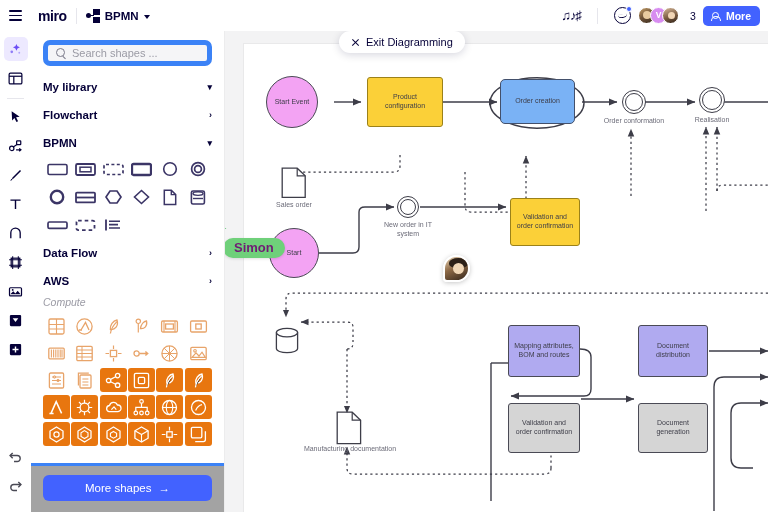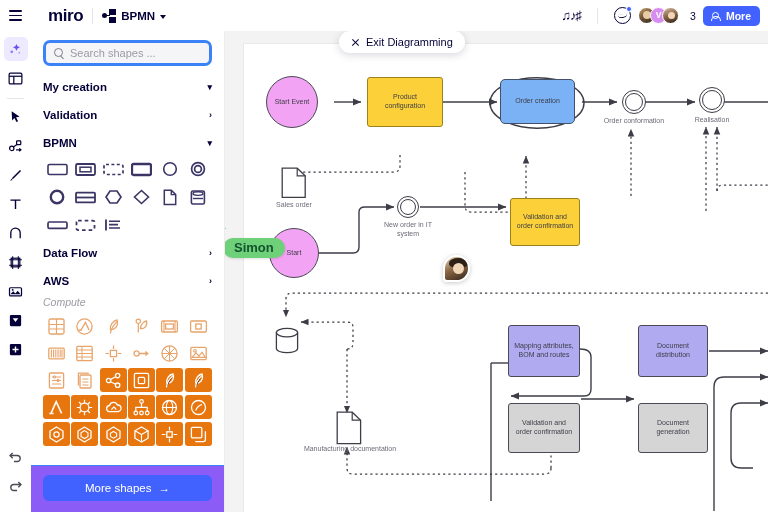--- a/index.html
+++ b/index.html
@@ -16,21 +16,21 @@
 
   
   .topbar {
     position: absolute; top: 0; left: 0; width: 768px; height: 31px;
     background: #fff; display: flex; align-items: center;
     z-index: 40;
   }
   .hamburger { width: 30px; height: 31px; display: flex; align-items: center; justify-content: center; cursor: pointer; }
   .hamburger .bar { width: 13px; height: 1.6px; background: #050038; border-radius: 1px; }
   .hamburger .stack { display: flex; flex-direction: column; gap: 3px; }
-  .brand { font-size: 17px; font-weight: 700; letter-spacing: -0.4px; color: #050038; margin-left: 18px; }
+  .brand { font-size: 14px; font-weight: 700; letter-spacing: -0.4px; color: #050038; margin-left: 8px; }
   .vdiv { width: 1px; height: 16px; background: #e6e6ec; margin: 0 9px; }
   .board-chip { display: flex; align-items: center; gap: 5px; cursor: pointer; }
   .board-ico { position: relative; width: 14px; height: 14px; }
   .board-ico i { position: absolute; background: #050038; display:block; }
   .board-ico .b1 { left:0; top:4px; width:5px; height:5px; border-radius:50%; background:#050038; }
   .board-ico .b2 { left:7px; top:0px; width:7px; height:6px; background:#050038; }
   .board-ico .b3 { left:7px; top:8px; width:7px; height:6px; background:#050038; }
   .board-ico .l1 { left:5px; top:6px; width:3px; height:1px; }
   .board-name { font-size: 11.5px; font-weight: 700; color: #050038; }
   .chev { width: 0; height: 0; border-left: 3.5px solid transparent; border-right: 3.5px solid transparent; border-top: 4px solid #050038; margin-top: 2px; }
@@ -75,21 +75,21 @@
   
   .panel {
     position: absolute; left: 31px; top: 31px; width: 194px; height: 481px;
     background: #fff; border-right: 1px solid #ececed;
     display: flex; flex-direction: column; z-index: 30;
   }
   .panel-scroll { flex: 1; overflow: hidden; padding: 0 12px; }
   .search-wrap { padding: 9px 12px 6px; }
   .search-box {
     display:flex; align-items:center; gap:6px;
-    background:#f5f5f7; border:3px solid #3b82f6; border-radius:7px;
+    background:#f5f5f7; border:5px solid #3b82f6; border-radius:7px;
     height: 26px; padding: 0 8px;
   }
   .search-box input {
     border:none; outline:none; background:transparent; flex:1;
     font-family:"Liberation Sans", sans-serif; font-size:11px; color:#050038;
   }
   .search-box input::placeholder { color:#9b9ba5; }
   .mag { width:10px; height:10px; position:relative; flex:none; }
   .mag::before { content:""; position:absolute; left:0; top:0; width:7px; height:7px; border:1.3px solid #7b7b8a; border-radius:50%; }
   .mag::after { content:""; position:absolute; right:0px; bottom:0px; width:4px; height:1.3px; background:#7b7b8a; transform:rotate(45deg); }
@@ -113,21 +113,21 @@
 
   .shape-grid { display:grid; grid-template-columns: repeat(6, 1fr); gap: 2px 0; }
   .shape-cell { height: 26px; display:flex; align-items:center; justify-content:center; cursor:pointer; border-radius:4px; }
   .shape-cell svg { display:block; }
 
   .aws-grid { display:grid; grid-template-columns: repeat(6, 1fr); gap: 3px 1px; }
   .aws-cell { width: 27px; height: 24px; display:flex; align-items:center; justify-content:center; cursor:pointer; border-radius:3px; }
   .aws-cell.filled { background:#e8760f; }
   .aws-cell.outline { background: #fff; }
 
-  .panel-foot { padding: 9px 12px 11px; background:#8b5cf6; border-top: 1px solid #3b82f6; }
+  .panel-foot { padding: 9px 12px 11px; background:#a3a3a3; border-top: 3px solid #3b82f6; }
   .more-btn {
     width:100%; height: 26px; background:#4262ff; color:#fff; border:none;
     border-radius:6px; font-family:"Liberation Sans", sans-serif; font-size:11.5px;
     display:flex; align-items:center; justify-content:center; gap:7px; cursor:pointer;
   }
 
   
   .canvas {
     position: absolute; left: 225px; top: 31px; width: 543px; height: 481px;
     background: #f3f3f4; overflow: hidden; z-index: 10;
@@ -161,21 +161,21 @@
   .n-blue { background:#7ab2f5; border:1.5px solid #43506b; border-radius:5px; }
   .n-purple { background:#b0aaf0; border:1.3px solid #4a4a55; border-radius:3px; }
   .n-grey { background:#d5d5d5; border:1.3px solid #4a4a55; border-radius:3px; }
 
   .ring { position:absolute; border-radius:50%; border:1.6px solid #3d3d48; background:#fff; }
   .ring.inner { border-width:1.4px; }
 
   .cursor-tag { position:absolute; z-index:22; display:flex; align-items:center; }
   .cursor-arrow { position:absolute; left: 210px; top: 218px; z-index: 23; }
   .tag-pill {
-    background:#6fd07a; color:#14532d; border-radius:11px;
+    background:#6fd07a; color:#701a75; border-radius:11px;
     padding: 3px 11px; font-size:13px; font-weight:700; line-height:1.1;
     box-shadow: 0 1px 3px rgba(0,0,0,0.12);
   }
   .user-bubble {
     position:absolute; left: 443px; top: 255px; width: 27px; height: 27px; z-index: 24;
   }
   .user-bubble .circ {
     width:27px; height:27px; border-radius:50% 50% 50% 4px;
     background: linear-gradient(155deg,#e9d4b4 0%, #8d6946 45%, #32241a 100%);
     border: 2px solid #fff; box-shadow: 0 1px 5px rgba(0,0,0,0.22); overflow:hidden; position:relative;
@@ -322,26 +322,26 @@
     <div class="search-wrap">
       <div class="search-box">
         <span class="mag"></span>
         <input type="text" value="" placeholder="Search shapes ..." style="">
       </div>
     </div>
 
     <div class="panel-scroll">
 
       <div class="sec-head">
-        <span>My creation</span>
+        <span>My library</span>
         <span class="arrow">▾</span>
       </div>
 
       <div class="sec-head">
-        <span>Validation</span>
+        <span>Flowchart</span>
         <span class="arrow">›</span>
       </div>
 
       <div class="sec-head">
         <span>BPMN</span>
         <span class="arrow">▾</span>
       </div>
 
       <div class="shape-grid">
         <div class="shape-cell">

